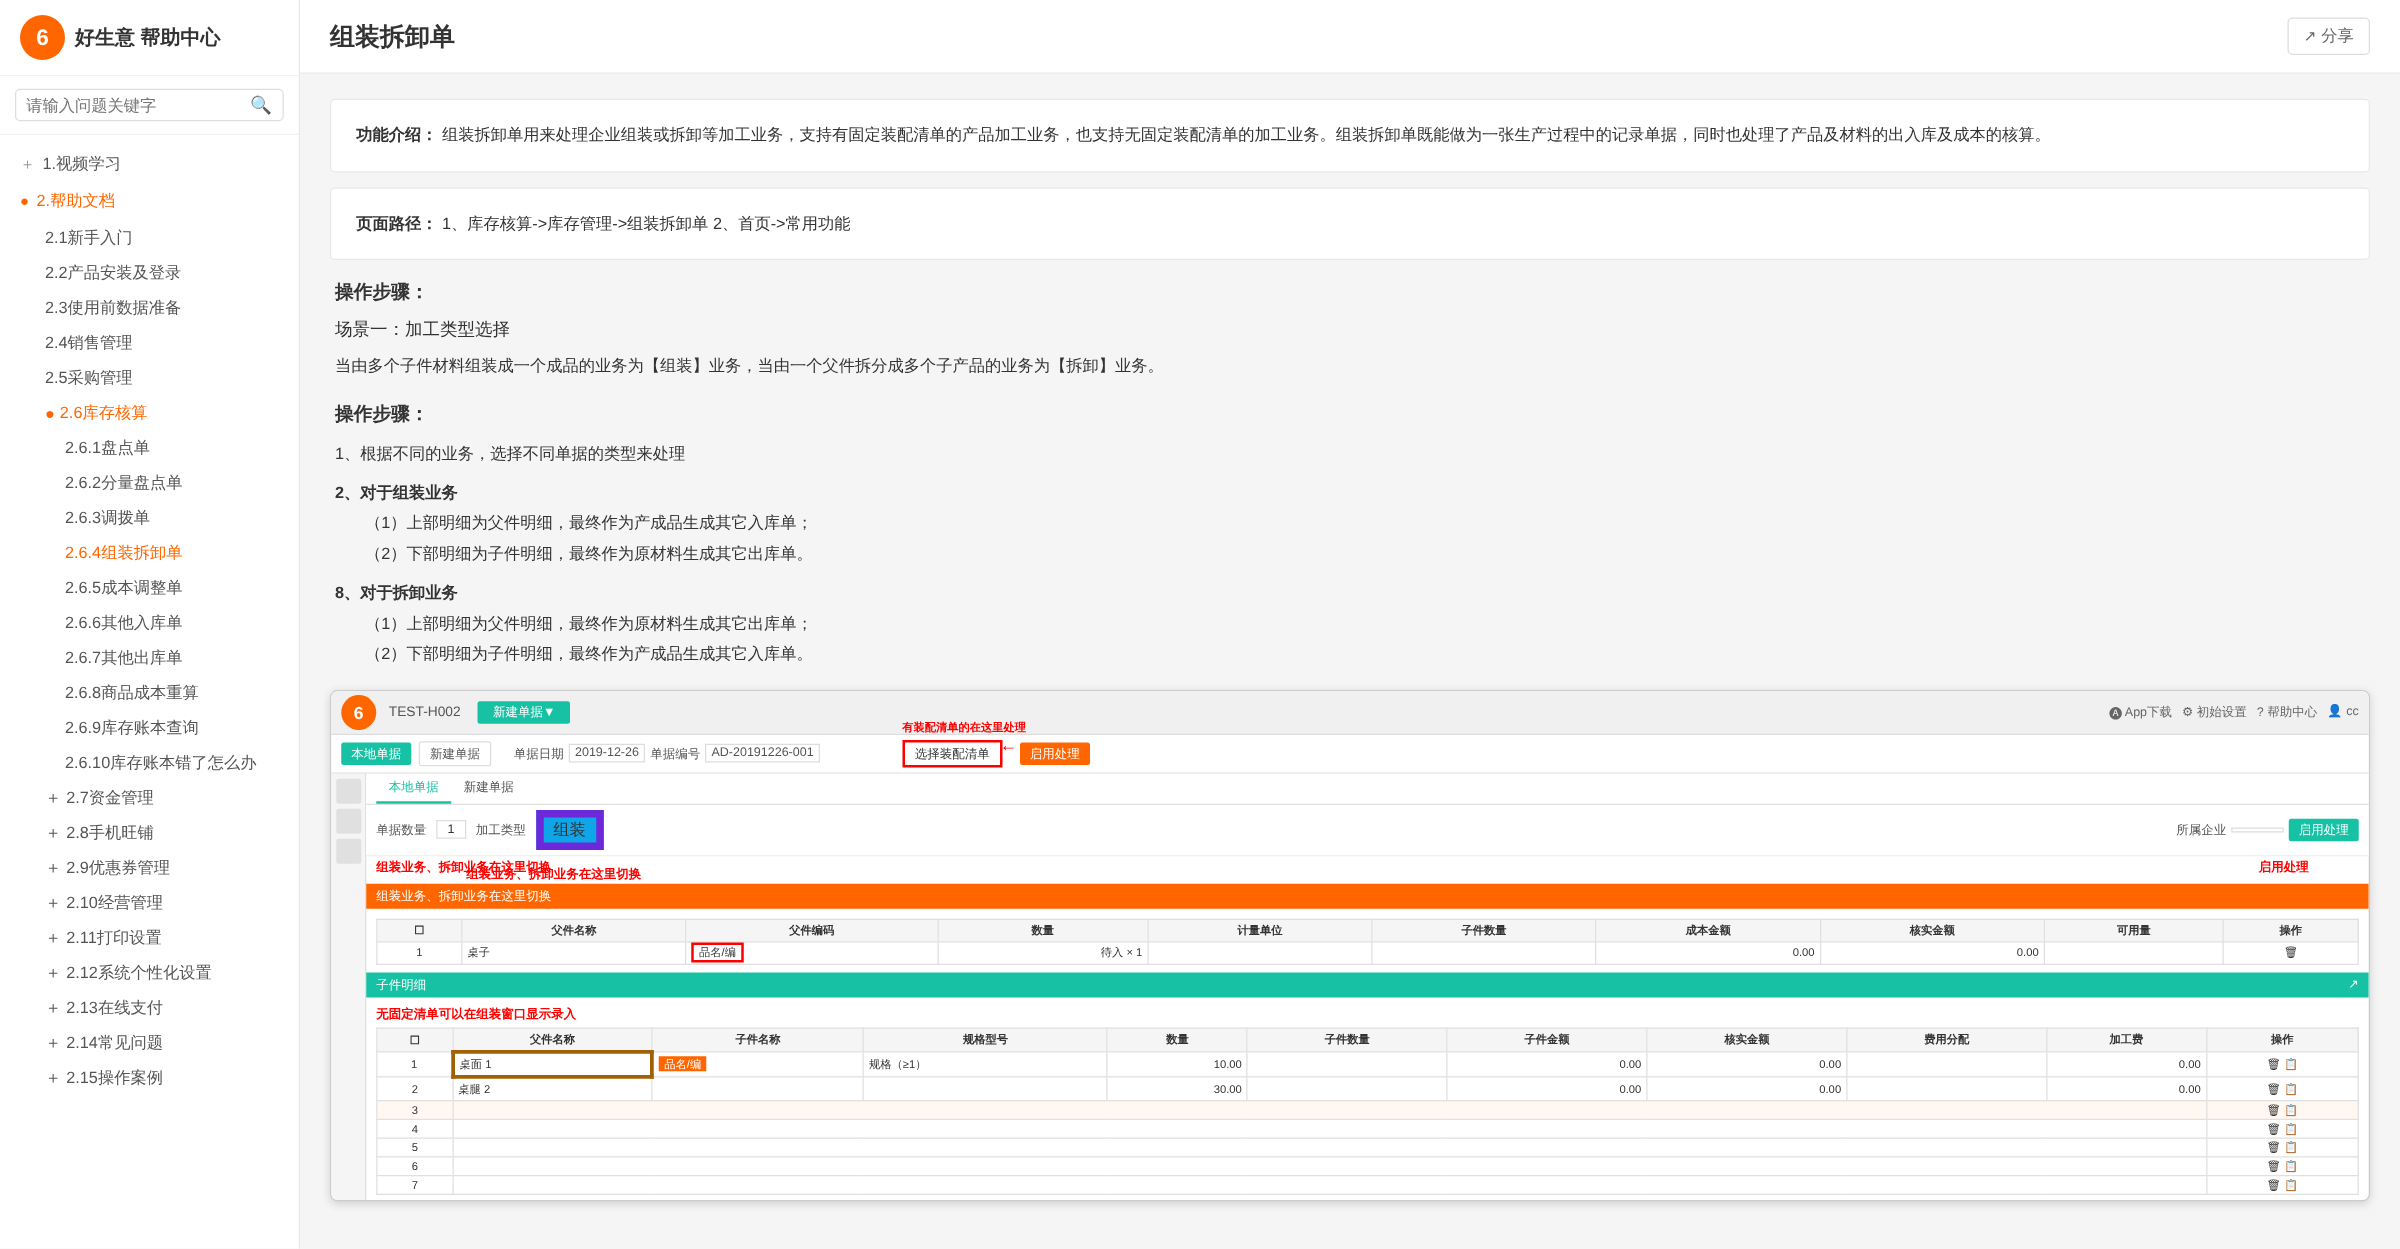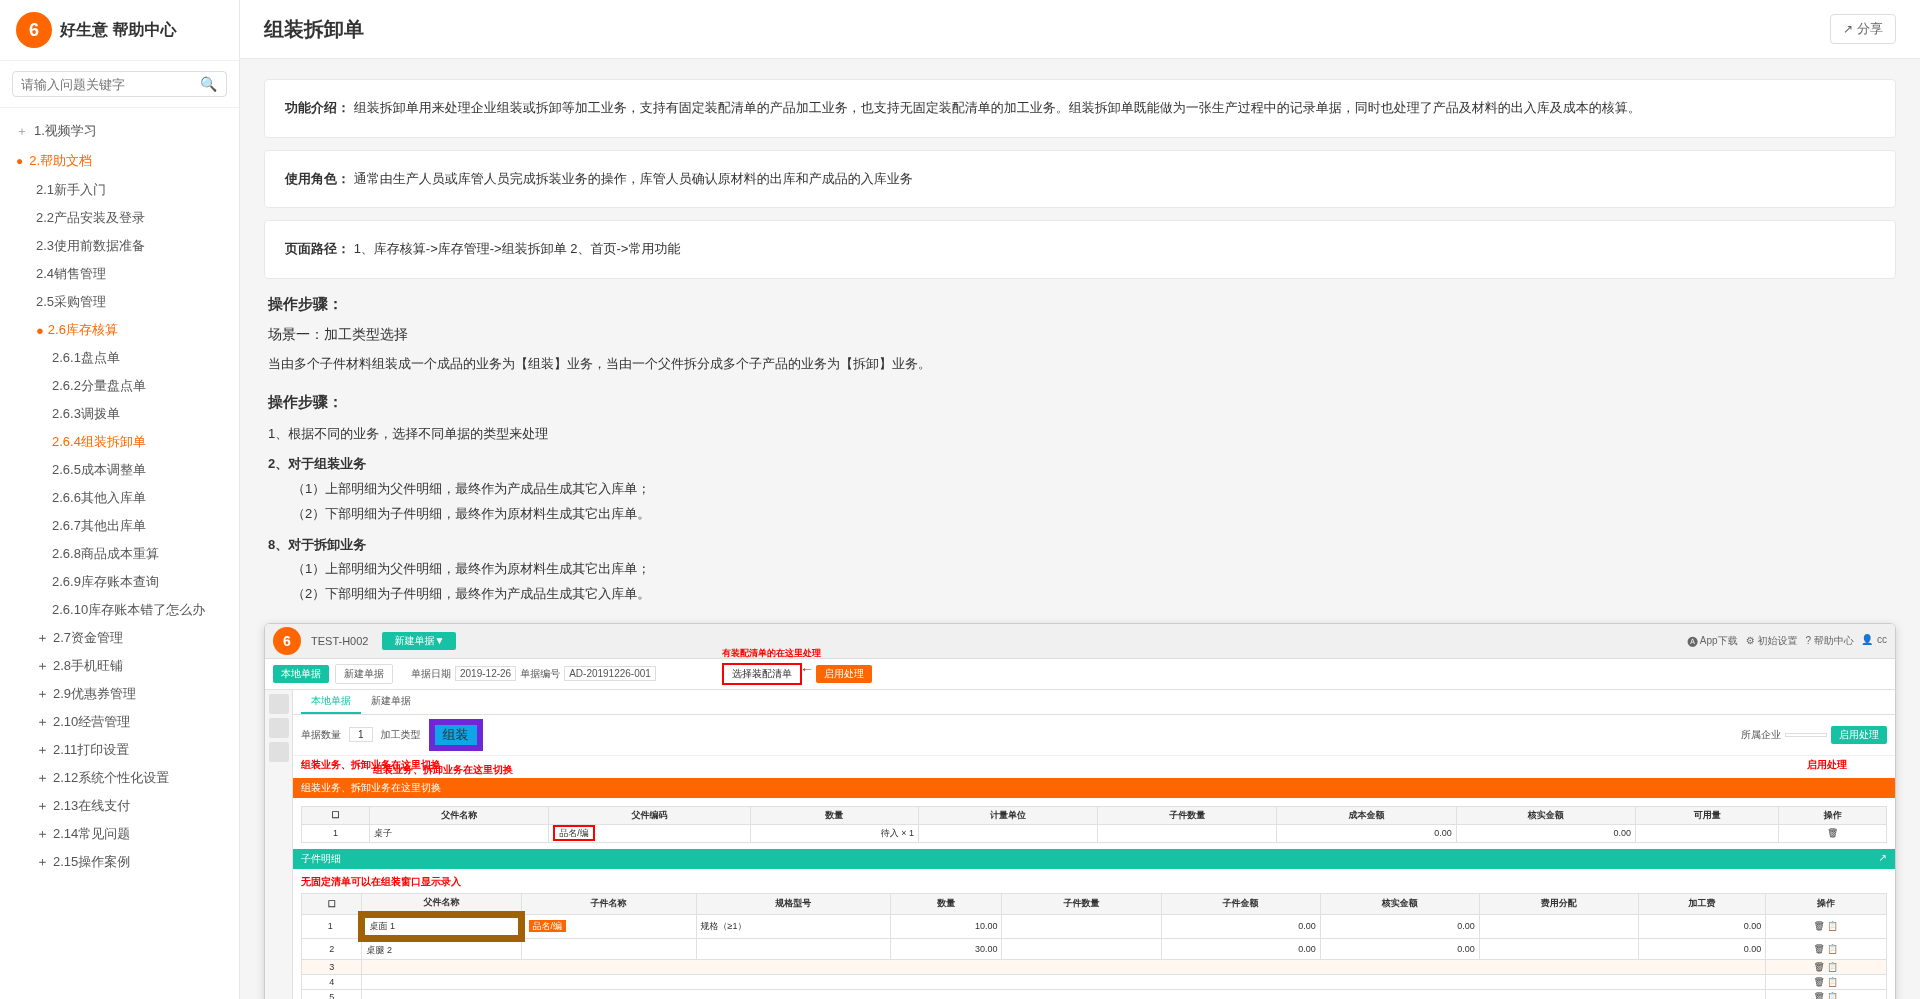--- a/index.html
+++ b/index.html
@@ -169,24 +169,20 @@
     </button>
   </div>
 
   <div id="content-area">
 
     <div class="info-box">
       <span class="bold">功能介绍：</span>
       <span class="content-text">组装拆卸单用来处理企业组装或拆卸等加工业务，支持有固定装配清单的产品加工业务，也支持无固定装配清单的加工业务。组装拆卸单既能做为一张生产过程中的记录单据，同时也处理了产品及材料的出入库及成本的核算。</span>
     </div>
 
-    <div class="info-box">
-      <span class="bold">使用角色：</span>
-      <span class="content-text">通常由生产人员或库管人员完成拆装业务的操作，库管人员确认原材料的出库和产成品的入库业务</span>
-    </div>
 
     <div class="info-box">
       <span class="bold">页面路径：</span>
       <span class="content-text">1、库存核算-&gt;库存管理-&gt;组装拆卸单 2、首页-&gt;常用功能</span>
     </div>
 
     <div style="padding: 0 4px;">
       <div class="steps-title">操作步骤：</div>
 
       <div class="scenario-title">场景一：加工类型选择</div>
@@ -330,21 +326,21 @@
                     <th style="border:1px solid #e0e0e0;padding:2px 4px;">子件金额</th>
                     <th style="border:1px solid #e0e0e0;padding:2px 4px;">核实金额</th>
                     <th style="border:1px solid #e0e0e0;padding:2px 4px;">费用分配</th>
                     <th style="border:1px solid #e0e0e0;padding:2px 4px;">加工费</th>
                     <th style="border:1px solid #e0e0e0;padding:2px 4px;">操作</th>
                   </tr>
                 </thead>
                 <tbody>
                   <tr>
                     <td style="border:1px solid #e0e0e0;padding:2px 4px;text-align:center;">1</td>
-                    <td style="border:7px solid #a16207;padding:2px 4px;">桌面 1</td>
+                    <td style="border:3px solid #a16207;padding:2px 4px;">桌面 1</td>
                     <td style="border:1px solid #e0e0e0;padding:2px 4px;"><span style="background:#ff6600;color:#fff;padding:1px 4px;">品名/编</span></td>
                     <td style="border:1px solid #e0e0e0;padding:2px 4px;">规格（≥1）</td>
                     <td style="border:1px solid #e0e0e0;padding:2px 4px;text-align:right;">10.00</td>
                     <td style="border:1px solid #e0e0e0;padding:2px 4px;"></td>
                     <td style="border:1px solid #e0e0e0;padding:2px 4px;text-align:right;">0.00</td>
                     <td style="border:1px solid #e0e0e0;padding:2px 4px;text-align:right;">0.00</td>
                     <td style="border:1px solid #e0e0e0;padding:2px 4px;"></td>
                     <td style="border:1px solid #e0e0e0;padding:2px 4px;text-align:right;">0.00</td>
                     <td style="border:1px solid #e0e0e0;padding:2px 4px;text-align:center;">🗑 📋</td>
                   </tr>

